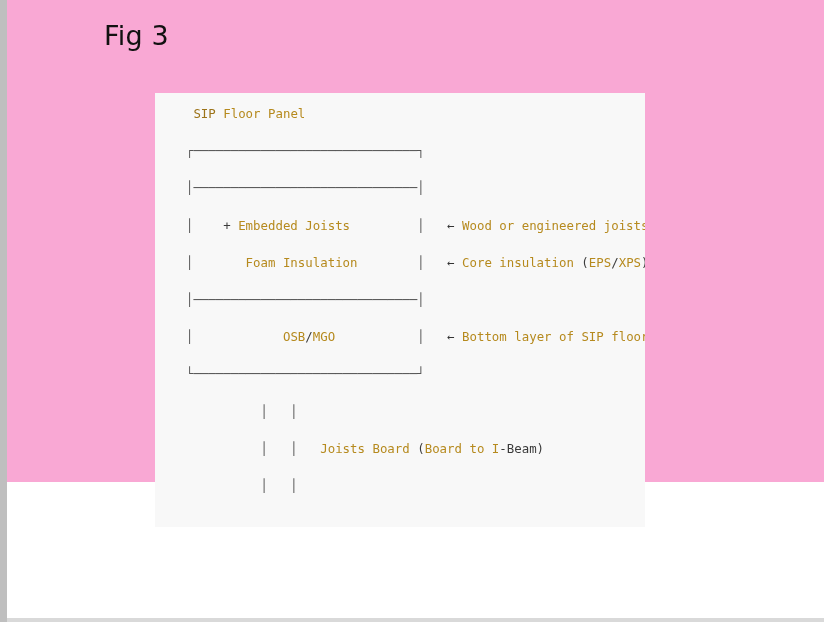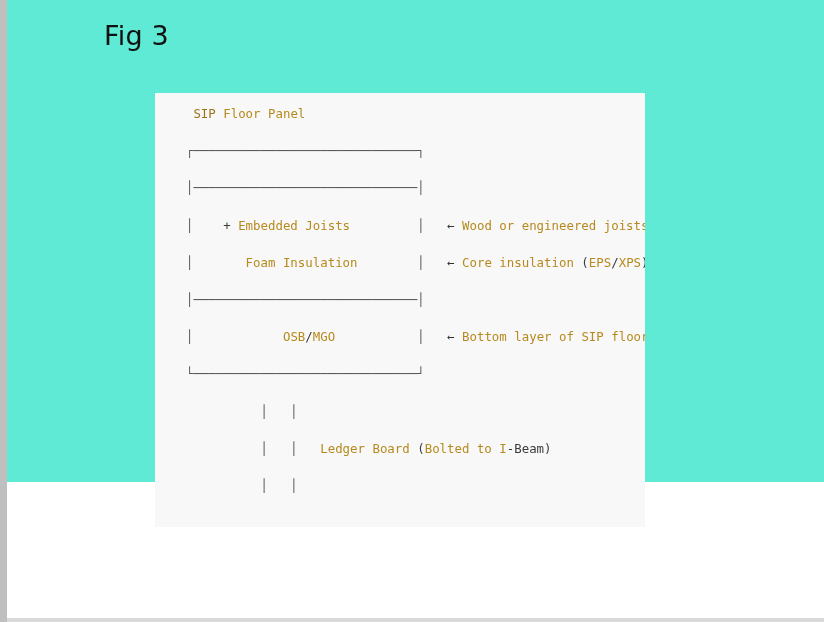--- a/index.html
+++ b/index.html
@@ -27,21 +27,21 @@
     position: absolute;
     left: 7px; bottom: 0;
     width: 817px; height: 4px;
     background: #d9d9d9;
   }
 
   .page {
     position: absolute;
     left: 7px; top: 0;
     width: 817px; height: 482px;
-    background: #5eead4;
+    background: #f9a8d4;
   }
 
   .fig-title {
     position: absolute;
     left: 97px;
     top: 20px;
     font-family: "DejaVu Sans", sans-serif;
     font-size: 27px;
     font-weight: 400;
     color: #111111;
@@ -93,21 +93,21 @@
   <div class="code-block">
     <pre class="code-pre"><span class="code-line">   <span class="t-brown">SIP</span><span class="t-gold"> Floor Panel</span></span>
 <span class="code-line">  <span class="t-rule">┌──────────────────────────────┐</span></span>
 <span class="code-line">  <span class="t-pipe">│</span><span class="t-rule">──────────────────────────────</span><span class="t-pipe">│</span></span>
 <span class="code-line">  <span class="t-pipe">│</span>    <span class="t-punct">+ </span><span class="t-gold">Embedded Joists</span>         <span class="t-pipe">│</span>   <span class="t-arrow">←</span> <span class="t-gold">Wood or engineered joists</span></span>
 <span class="code-line">  <span class="t-pipe">│</span>       <span class="t-gold">Foam Insulation</span>        <span class="t-pipe">│</span>   <span class="t-arrow">←</span> <span class="t-gold">Core insulation </span><span class="t-punct">(</span><span class="t-gold">EPS</span><span class="t-punct">/</span><span class="t-gold">XPS</span><span class="t-punct">)</span></span>
 <span class="code-line">  <span class="t-pipe">│</span><span class="t-rule">──────────────────────────────</span><span class="t-pipe">│</span></span>
 <span class="code-line">  <span class="t-pipe">│</span>            <span class="t-gold">OSB</span><span class="t-punct">/</span><span class="t-gold">MGO</span>           <span class="t-pipe">│</span>   <span class="t-arrow">←</span> <span class="t-gold">Bottom</span><span class="t-gold"> layer of SIP floor</span></span>
 <span class="code-line">  <span class="t-rule">└──────────────────────────────┘</span></span>
 <span class="code-line">            <span class="t-pipe">│   │</span></span>
-<span class="code-line">            <span class="t-pipe">│   │</span>   <span class="t-gold">Ledger Board </span><span class="t-punct">(</span><span class="t-gold">Bolted to </span><span class="t-gold">I</span><span class="t-punct">-Beam</span><span class="t-punct">)</span></span>
+<span class="code-line">            <span class="t-pipe">│   │</span>   <span class="t-gold">Joists Board </span><span class="t-punct">(</span><span class="t-gold">Board to </span><span class="t-gold">I</span><span class="t-punct">-Beam</span><span class="t-punct">)</span></span>
 <span class="code-line">            <span class="t-pipe">│   │</span></span>
 
 
 
 
 
 
 
 
 

